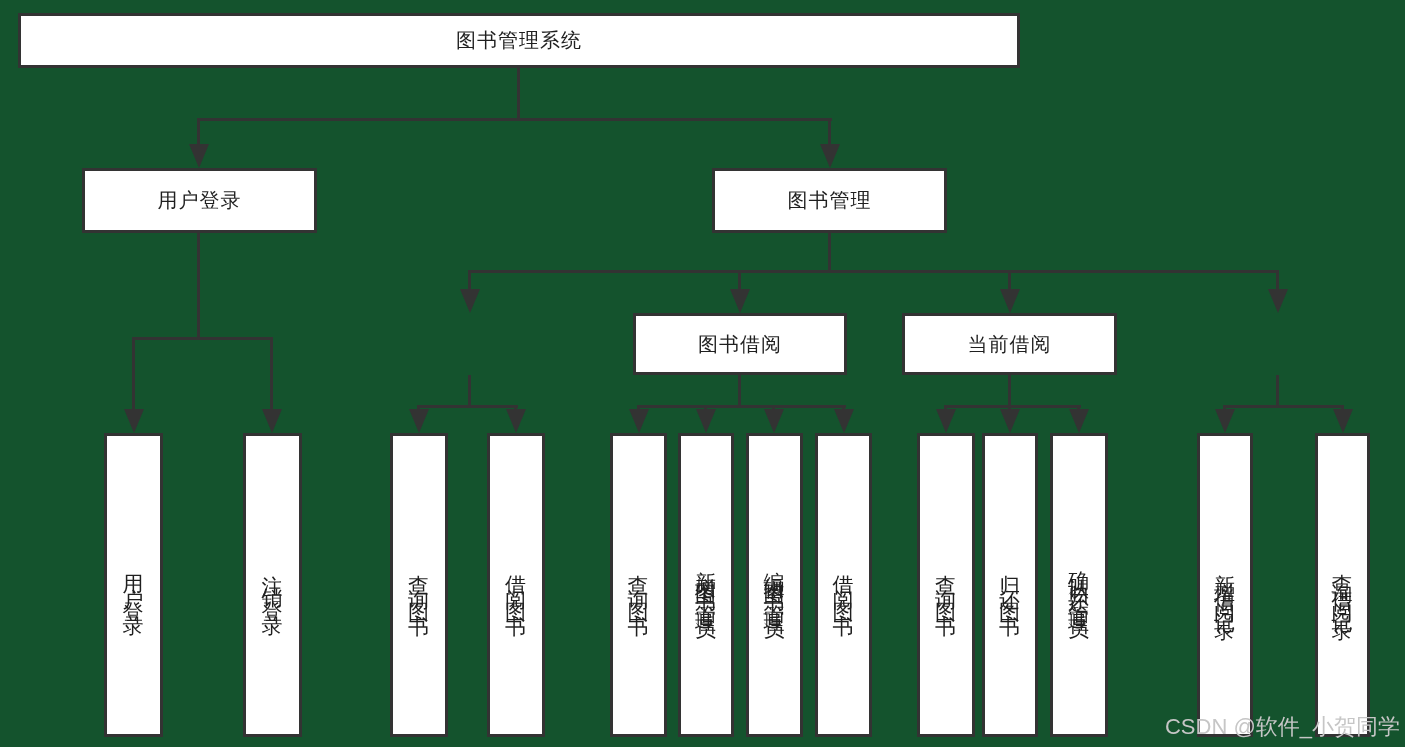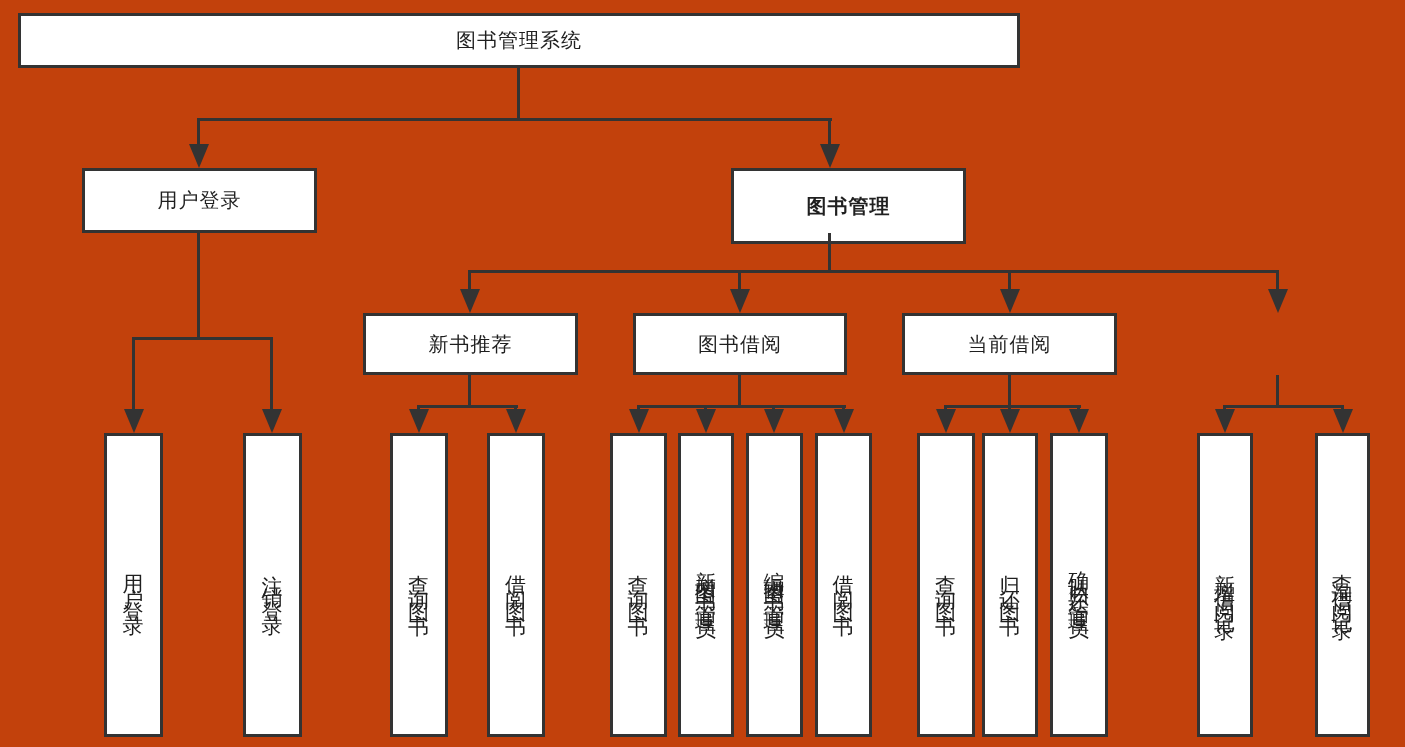--- a/index.html
+++ b/index.html
@@ -1,21 +1,21 @@
 <!DOCTYPE html>
 <html><head>
 <meta charset="utf-8">
 <style>
   html, body { margin: 0; padding: 0; background: #ffffff; }
   body { font-family: "Liberation Sans", sans-serif; }
   #canvas {
     position: relative;
     width: 1405px;
     height: 747px;
-    background: #c2410c;
+    background: #14532d;
     overflow: hidden;
     color: #1f1f1f;
   }
   .box {
     position: absolute;
     box-sizing: border-box;
     border: 3px solid #333333;
     background: #ffffff;
     display: flex;
     align-items: center;
@@ -65,21 +65,21 @@
   <div class="ln" style="left:198px; top:118px; width:634px; height:3px;"></div>
 
   <div class="ln" style="left:197px; top:118px; width:3px; height:28px;"></div>
   <div class="tri" style="left:189px; top:144px;"></div>
   <div class="ln" style="left:828px; top:118px; width:3px; height:28px;"></div>
   <div class="tri" style="left:820px; top:144px;"></div>
 
   <div class="box hbox" style="left:82px; top:168px; width:235px; height:65px;">
     <span>用户登录</span>
   </div>
-  <div class="box hbox" style="left:731px; top:168px; width:235px; height:76px;font-weight:bold;">
+  <div class="box hbox" style="left:712px; top:168px; width:235px; height:65px;">
     <span>图书管理</span>
   </div>
 
   <div class="ln" style="left:197px; top:233px; width:3px; height:104px;"></div>
   <div class="ln" style="left:132px; top:337px; width:141px; height:3px;"></div>
   <div class="ln" style="left:132px; top:337px; width:3px; height:76px;"></div>
   <div class="tri" style="left:124px; top:409px;"></div>
   <div class="ln" style="left:270px; top:337px; width:3px; height:76px;"></div>
   <div class="tri" style="left:262px; top:409px;"></div>
 
@@ -88,23 +88,20 @@
 
   <div class="ln" style="left:468px; top:270px; width:3px; height:23px;"></div>
   <div class="tri" style="left:460px; top:289px;"></div>
   <div class="ln" style="left:738px; top:270px; width:3px; height:23px;"></div>
   <div class="tri" style="left:730px; top:289px;"></div>
   <div class="ln" style="left:1008px; top:270px; width:3px; height:23px;"></div>
   <div class="tri" style="left:1000px; top:289px;"></div>
   <div class="ln" style="left:1276px; top:270px; width:3px; height:23px;"></div>
   <div class="tri" style="left:1268px; top:289px;"></div>
 
-  <div class="box hbox" style="left:363px; top:313px; width:215px; height:62px;">
-    <span>新书推荐</span>
-  </div>
   <div class="box hbox" style="left:902px; top:313px; width:215px; height:62px;">
     <span>当前借阅</span>
   </div>
   <div class="box hbox" style="left:633px; top:313px; width:214px; height:62px;">
     <span>图书借阅</span>
   </div>
 
   <div class="ln" style="left:468px; top:375px; width:3px; height:30px;"></div>
   <div class="ln" style="left:738px; top:375px; width:3px; height:30px;"></div>
   <div class="ln" style="left:1008px; top:375px; width:3px; height:30px;"></div>
@@ -178,14 +175,15 @@
     <span>确认归还（管理员）</span>
   </div>
 
   <div class="box vbox v6" style="left:1197px; top:433px; width:56px; height:304px;">
     <span>新增借阅记录</span>
   </div>
   <div class="box vbox v6" style="left:1315px; top:433px; width:55px; height:304px;">
     <span>查询借阅记录</span>
   </div>
 
+  <div class="watermark">CSDN @软件_小贺同学</div>
 
 </div>
 
 </body></html>

